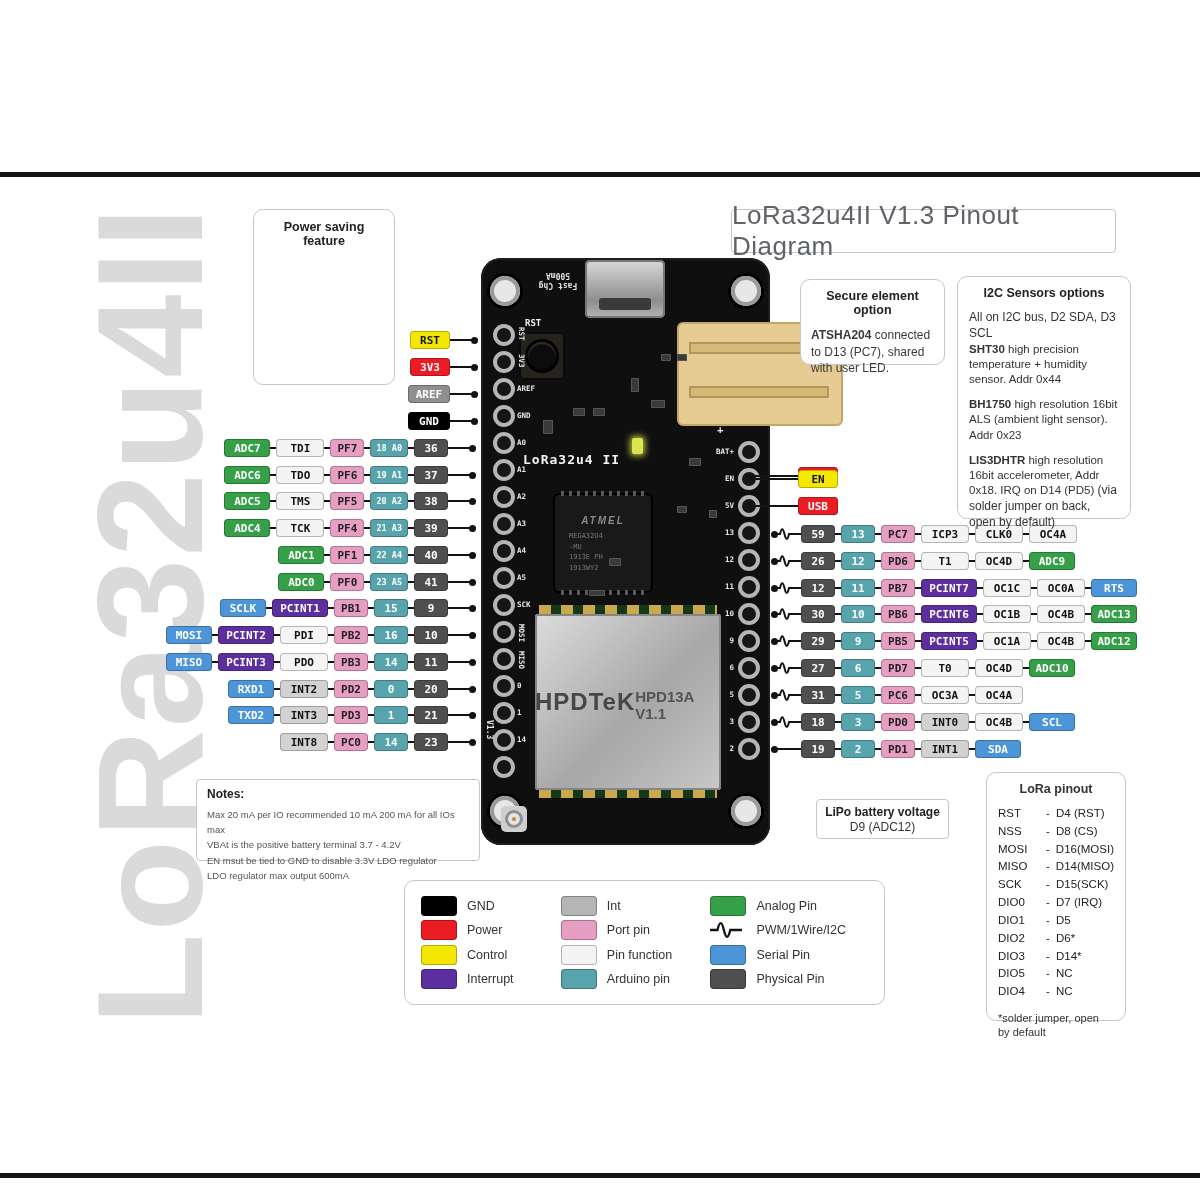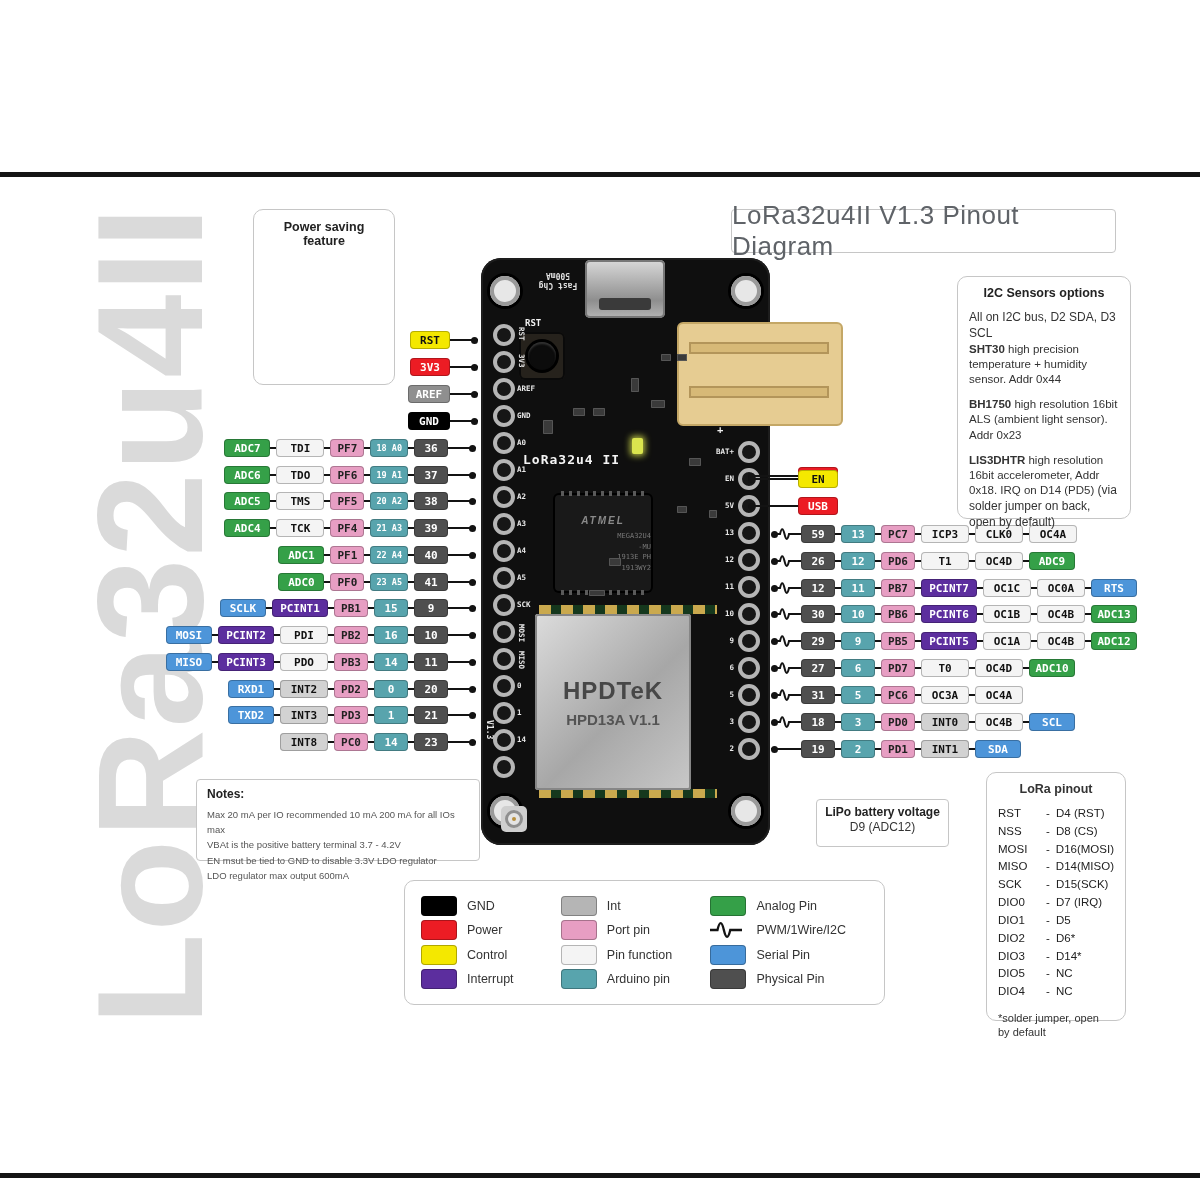--- a/index.html
+++ b/index.html
@@ -13,21 +13,21 @@
 
   .box{position:absolute;background:#fff;border:1px solid #c6c6c6;border-radius:10px;z-index:4;box-sizing:border-box;}
   .title-box{left:731px;top:209px;width:385px;height:44px;display:flex;align-items:center;justify-content:center;
              border-radius:4px;}
   .title-box span{font-size:26px;color:#5f6368;letter-spacing:.5px;}
 
   .power-box{left:253px;top:209px;width:142px;height:176px;padding:10px 11px;}
   .secure-box{left:800px;top:279px;width:145px;height:86px;padding:9px 10px;}
   .i2c-box{left:957px;top:276px;width:174px;height:243px;padding:9px 11px;}
   .notes-box{left:196px;top:779px;width:284px;height:82px;padding:7px 10px;border-radius:4px;}
-  .lipo-box{left:816px;top:799px;width:133px;height:48px;padding:5px 6px;border-radius:4px;text-align:center;}
+  .lipo-box{left:816px;top:799px;width:133px;height:40px;padding:5px 6px;border-radius:4px;text-align:center;}
   .lora-box{left:986px;top:772px;width:140px;height:249px;padding:9px 11px;}
   .legend-box{left:404px;top:880px;width:481px;height:125px;padding:13px 16px;display:flex;}
 
   .box-title{font-weight:700;font-size:12.5px;color:#222;text-align:center;margin-bottom:10px;}
   .box-title.left{text-align:left;}
   .box-body{font-size:11.5px;line-height:1.38;color:#3a3a3a;white-space:pre-line;}
   .secure-box .box-body{font-size:12px;}
   .i2c-box .para{margin-bottom:10px;white-space:pre-line;font-size:11.5px;line-height:1.32;}
   .txt-sm{font-size:12px;}
   .notes-box .box-title{font-size:12px;margin-bottom:6px;}
@@ -70,31 +70,31 @@
   .jst{position:absolute;left:196px;top:64px;width:166px;height:104px;background:#e6cc92;border:2px solid #c4a766;
        border-radius:6px;box-sizing:border-box;}
   .jst-bar{position:absolute;left:10px;width:140px;height:12px;background:#d7b977;box-shadow:inset 0 0 0 2px #b3955a;}
   .chip{position:absolute;left:74px;top:237px;width:96px;height:96px;background:#191919;border-radius:4px;
         box-shadow:0 0 0 2px #000;}
   .chip::before,.chip::after{content:"";position:absolute;left:6px;right:6px;height:5px;
         background:repeating-linear-gradient(90deg,#5a5a5a 0 3px,transparent 3px 8px);}
   .chip::before{top:-4px;} .chip::after{bottom:-4px;}
   .chip-logo{position:absolute;left:0;right:0;top:20px;text-align:center;font-weight:700;font-style:italic;
              font-size:10px;color:#8a8a8a;letter-spacing:2px;}
-  .chip-line{text-align:right;margin-left:0;font-family:"DejaVu Sans Mono",monospace;font-size:7px;color:#777;line-height:1.5;}
+  .chip-line{text-align:left;margin-left:14px;font-family:"DejaVu Sans Mono",monospace;font-size:7px;color:#777;line-height:1.5;}
   .chip-lines{position:absolute;left:0;right:0;top:36px;}
   .silk-name{position:absolute;left:42px;top:194px;font-family:"DejaVu Sans Mono",monospace;font-weight:700;
              font-size:13px;color:#f4f4f4;letter-spacing:1px;}
   .led{position:absolute;left:151px;top:180px;width:11px;height:16px;background:#dbe54e;border-radius:2px;
        box-shadow:0 0 6px 2px rgba(219,229,78,.8);}
   .goldstrip{position:absolute;left:58px;width:178px;height:9px;
        background:repeating-linear-gradient(90deg,#caa94e 0 12px,#15381d 12px 22px);}
-  .shield{position:absolute;left:54px;top:356px;width:156px;height:176px;border-radius:3px;
+  .shield{position:absolute;left:54px;top:356px;width:186px;height:176px;border-radius:3px;
           background:linear-gradient(135deg,#dcdcdc,#a7a7a7 55%,#c8c8c8);box-shadow:inset 0 0 0 2px #868686;
-          display:flex;flex-direction:column;align-items:center;justify-content:center;}
+          display:flex;flex-direction:row;align-items:center;justify-content:flex-end;}
   .shield-brand{font-weight:700;font-size:24px;color:#474747;letter-spacing:1px;}
   .shield-model{font-weight:700;font-size:15px;color:#545454;margin-top:6px;}
   .ufl{position:absolute;left:20px;top:548px;width:26px;height:26px;background:#cfcfcf;border-radius:5px;}
   .ufl::before{content:"";position:absolute;left:4px;top:4px;width:18px;height:18px;border-radius:50%;
                background:#e4e4e4;box-shadow:inset 0 0 0 3px #8f8f8f;}
   .ufl::after{content:"";position:absolute;left:11px;top:11px;width:4px;height:4px;border-radius:50%;background:#b78f3e;}
   .pad{position:absolute;width:14px;height:14px;border-radius:50%;background:#161616;border:4px solid #b5b5b5;}
   .plab{position:absolute;font-family:"DejaVu Sans Mono",monospace;font-weight:700;font-size:7.5px;color:#e8e8e8;}
   .plab.v{writing-mode:vertical-rl;}
   .plab.r{width:34px;text-align:right;}
@@ -140,20 +140,24 @@
   <div class="watermark">LoRa32u4II</div>
 
   <div class="box title-box">
     <span>LoRa32u4II V1.3 Pinout Diagram</span>
   </div>
 
   <div class="box power-box">
     <div class="box-title">Power saving feature</div>
   </div>
 
+  <div class="box secure-box">
+    <div class="box-title">Secure element option</div>
+    <div class="box-body"><span style="font-weight: 700;">ATSHA204</span><span> connected to D13 (PC7), shared with user LED.</span></div>
+  </div>
 
   <div class="box i2c-box">
     <div class="box-title">I2C Sensors options</div>
     <div>
         <div class="para"><span class="txt-sm">All on I2C bus, D2 SDA, D3 SCL
 </span><span style="font-weight: 700;">SHT30</span><span> high precision temperature + humidity sensor. Addr 0x44</span></div>
         <div class="para"><span style="font-weight: 700;">BH1750</span><span> high resolution 16bit ALS (ambient light sensor). Addr 0x23</span></div>
         <div class="para"><span style="font-weight: 700;">LIS3DHTR</span><span> high resolution 16bit  accelerometer, Addr 0x18. IRQ on D14 (PD5) </span><span class="txt-sm">(via solder jumper on back, open by default)</span></div>
       </div>
   </div>

